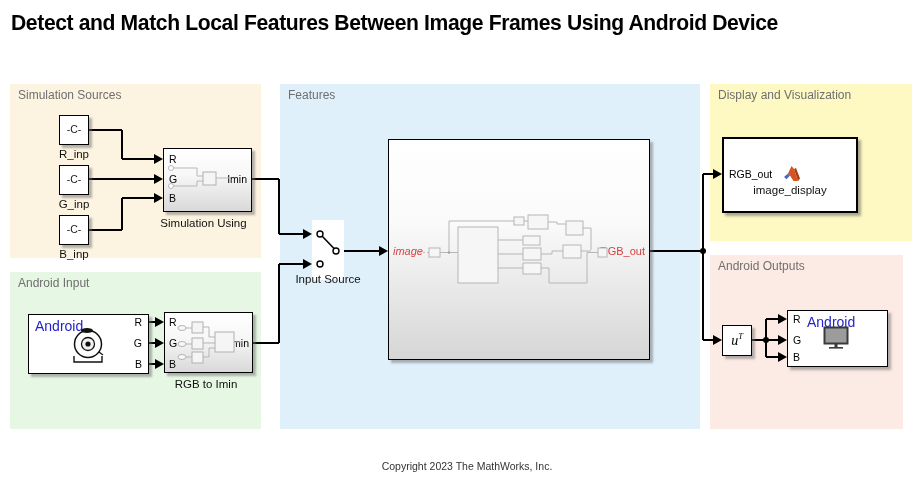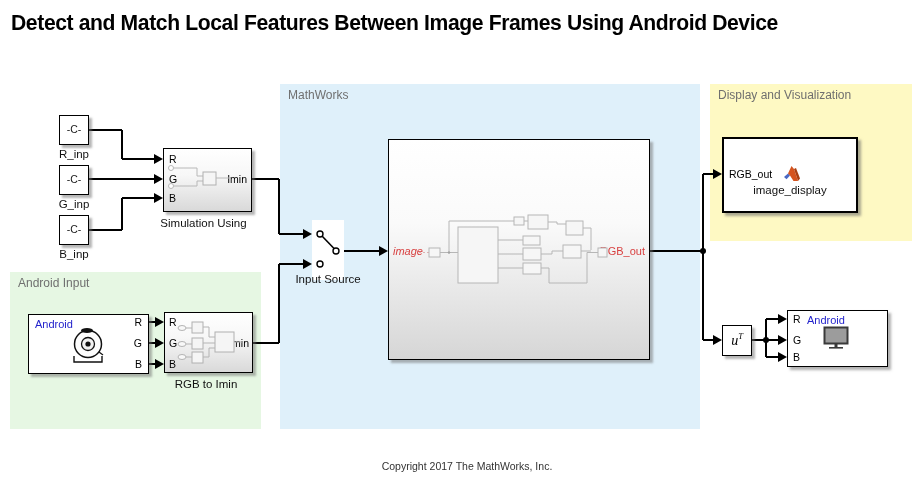--- a/index.html
+++ b/index.html
@@ -17,43 +17,49 @@
        border-bottom:5px solid transparent;border-left:9px solid #000;}
   .dot{position:absolute;width:6px;height:6px;border-radius:50%;background:#000;}
   .block{position:absolute;background:#fff;border:1.5px solid #000;box-sizing:border-box;
          box-shadow:2.5px 2.5px 2px rgba(110,110,110,.5);}
   .grad{background:linear-gradient(180deg,#ffffff 0%,#f7f7f7 42%,#d9d9d9 100%);}
   .biggrad{background:linear-gradient(180deg,#ffffff 0%,#fafafa 38%,#d6d6d6 100%);}
   .const-val{position:absolute;left:0;right:0;top:7px;text-align:center;font-size:10.5px;color:#1a1a1a;}
   .block-label{position:absolute;font-size:11.5px;color:#111;text-align:center;white-space:nowrap;}
   .port{position:absolute;font-size:10.5px;color:#000;line-height:11px;white-space:nowrap;}
   .port-red{position:absolute;font-size:11px;line-height:12px;color:#d84040;white-space:nowrap;}
-  .blue-brand{position:absolute;font-size:11px;color:#2323cc;white-space:nowrap;text-align:center;}
+  .blue-brand{position:absolute;font-size:14px;color:#2323cc;white-space:nowrap;text-align:center;}
   .switch-block{position:absolute;background:#fff;}
   .ut{position:absolute;left:0;right:0;top:5px;text-align:center;font-family:"Liberation Serif",serif;}
   .ut em{font-size:14px;} .ut sup{font-size:8.5px;vertical-align:super;font-style:italic;}
   .copyright{position:absolute;left:300px;width:334px;top:460px;text-align:center;
              font-size:10.5px;color:#333;}
   svg{display:block;}
 </style>
 </head>
 <body>
 
 <div class="canvas">
 
   <div class="title">Detect and Match Local Features Between Image Frames Using Android Device</div>
 
+  <div class="region bg-sim" style="left:10px;top:84px;width:251px;height:174px;">
+    <span class="region-label">Simulation Sources</span>
+  </div>
   <div class="region bg-ai" style="left:10px;top:272px;width:251px;height:157px;">
     <span class="region-label">Android Input</span>
   </div>
   <div class="region bg-alg" style="left:280px;top:84px;width:420px;height:345px;">
-    <span class="region-label">MathWorks</span>
+    <span class="region-label">Features</span>
   </div>
   <div class="region bg-dv" style="left:710px;top:84px;width:193px;height:157px;">
     <span class="region-label">Display and Visualization</span>
+  </div>
+  <div class="region bg-ao" style="left:710px;top:255px;width:193px;height:174px;">
+    <span class="region-label">Android Outputs</span>
   </div>
 
   <div class="wire h" style="left:89px;top:129px;width:33px;"></div>
   <div class="wire v" style="left:121px;top:130px;height:29px;"></div>
   <div class="wire h" style="left:122px;top:158px;width:33px;"></div>
   <div class="wire h" style="left:89px;top:178px;width:66px;"></div>
   <div class="wire h" style="left:89px;top:229px;width:33px;"></div>
   <div class="wire v" style="left:121px;top:198px;height:32px;"></div>
   <div class="wire h" style="left:122px;top:197px;width:33px;"></div>
   <div class="wire h" style="left:252px;top:178px;width:27px;"></div>
@@ -224,15 +230,15 @@
     <span class="port" style="left:5px;top:24px;">G</span>
     <span class="port" style="left:5px;top:41px;">B</span>
     <span class="blue-brand" style="left:19px;top:3px;">Android</span>
     <svg width="28" height="24" style="position:absolute;left:35px;top:15px;">
       <rect x="1.5" y="1.5" width="23" height="16" fill="#9c9c9c" stroke="#3a3a3a" stroke-width="2"></rect>
       <rect x="11.5" y="18" width="3" height="3" fill="#3a3a3a"></rect>
       <rect x="6" y="21" width="14" height="1.6" fill="#3a3a3a"></rect>
     </svg>
   </div>
 
-  <div class="copyright">Copyright 2017 The MathWorks, Inc.</div>
+  <div class="copyright">Copyright 2023 The MathWorks, Inc.</div>
 
 </div>
 
 </body></html>

